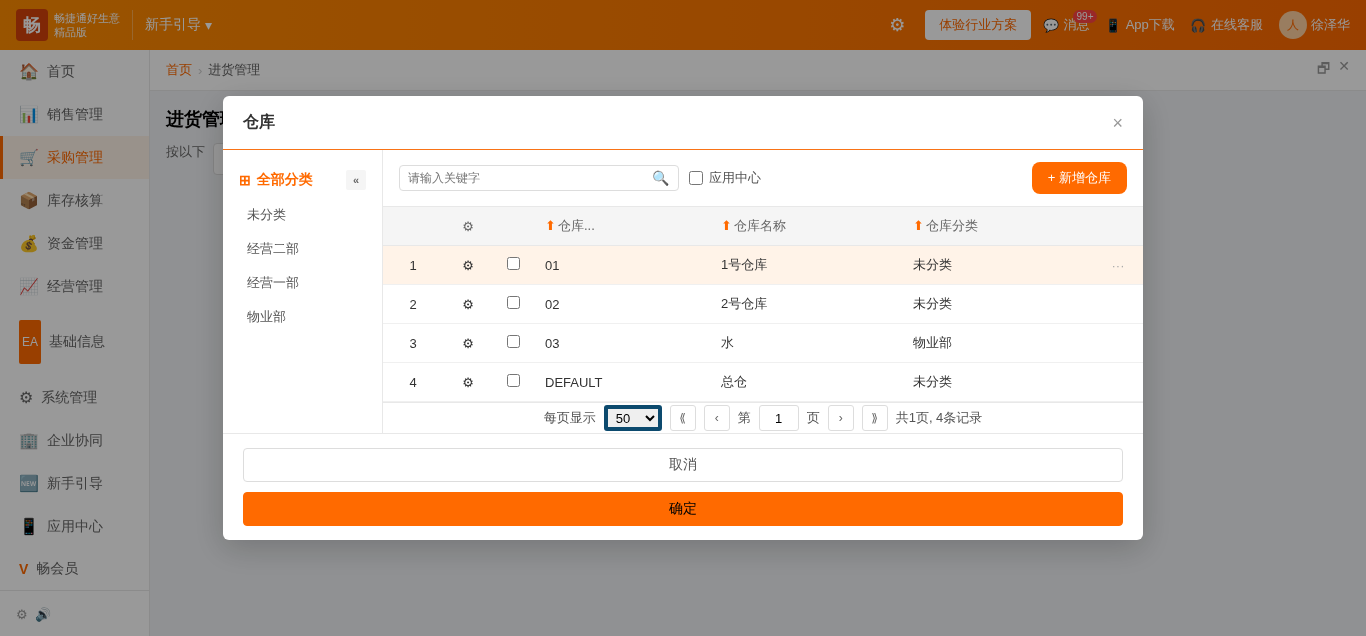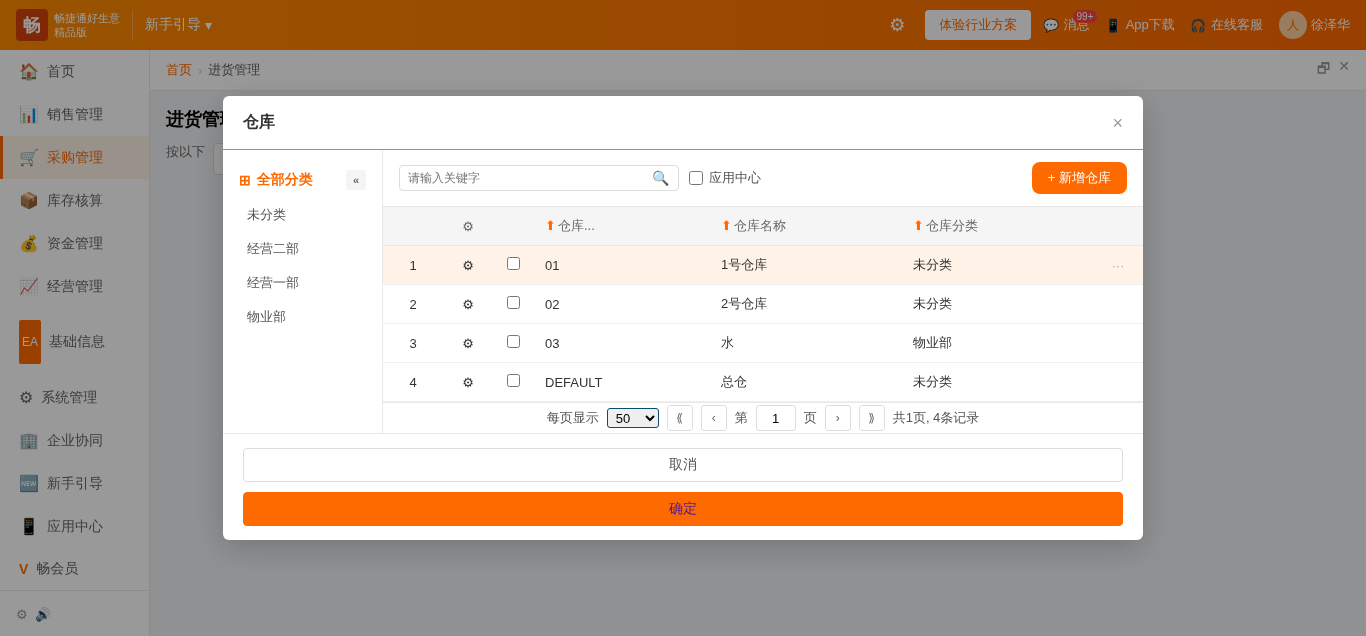--- a/index.html
+++ b/index.html
@@ -159,30 +159,30 @@
     }
     .page-btn {
       width: 26px; height: 26px; display: flex; align-items: center; justify-content: center;
       border: 1px solid #ddd; border-radius: 3px; cursor: pointer; background: white; font-size: 12px; color: #666;
     }
     .page-input {
       width: 40px; height: 26px; border: 1px solid #ddd; border-radius: 3px;
       text-align: center; font-size: 13px; outline: none;
     }
     .page-size-select {
-      height: 20px; border: 1px solid #0c4a6e; border-radius: 3px; padding: 0 4px; font-size: 13px; outline: none; cursor: pointer;
+      height: 26px; border: 4px solid #0c4a6e; border-radius: 3px; padding: 0 4px; font-size: 13px; outline: none; cursor: pointer;
     }
 
     
     .modal-footer {
       padding: 14px 20px; border-top: 1px solid #e8e8e8;
       display: flex; justify-content: flex-end; gap: 10px; flex-direction: column;
     }
     .btn-cancel { background: white; border: 1px solid #ddd; color: #555; padding: 7px 24px; border-radius: 4px; cursor: pointer; font-size: 14px; }
-    .btn-confirm { background: #ff6a00; border: 1px solid #ff6a00; color: #4c1d95; padding: 7px 13px; border-radius: 4px; cursor: pointer; font-size: 14px; }
+    .btn-confirm { background: #ff6a00; border: 1px solid #ff6a00; color: #000000; padding: 7px 13px; border-radius: 4px; cursor: pointer; font-size: 14px; }
 
     
     .bg-page { padding: 16px; }
     .bg-title { font-size: 18px; font-weight: bold; margin-bottom: 12px; }
     .bg-toolbar { display: flex; gap: 8px; margin-bottom: 12px; }
     .bg-btn { padding: 6px 12px; border-radius: 4px; border: 1px solid #ddd; background: white; font-size: 13px; color: #555; cursor: pointer; }
     .bg-btn-primary { background: #ff6a00; color: white; border-color: #ff6a00; }
   </style>
 </head>
 <body>

